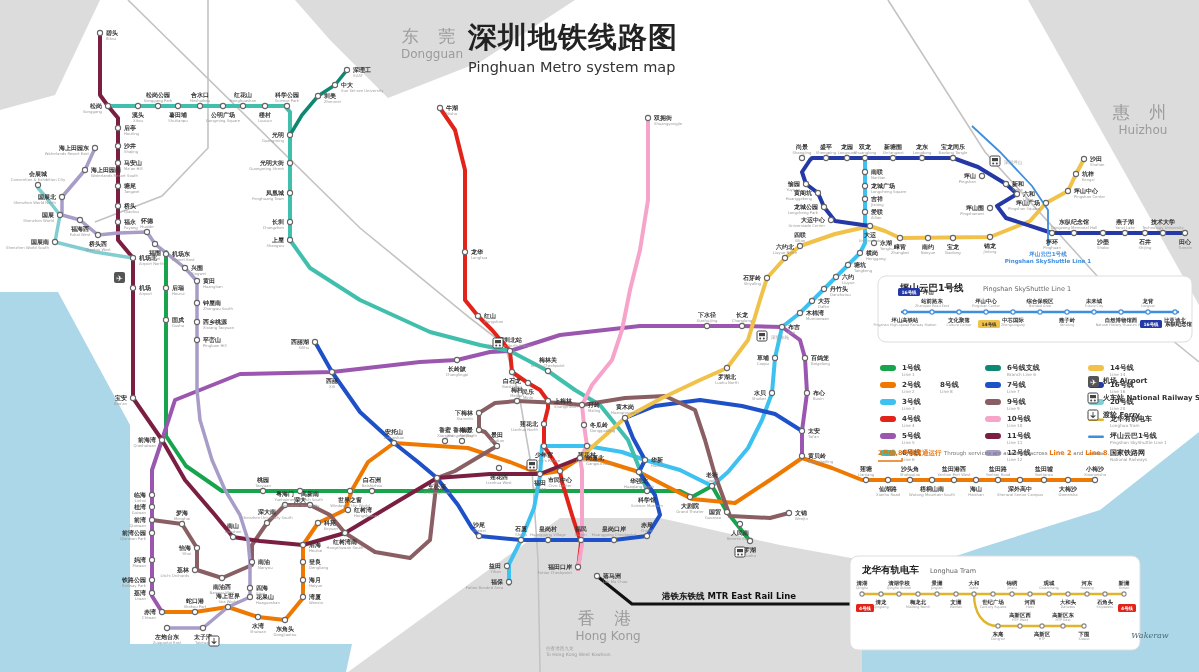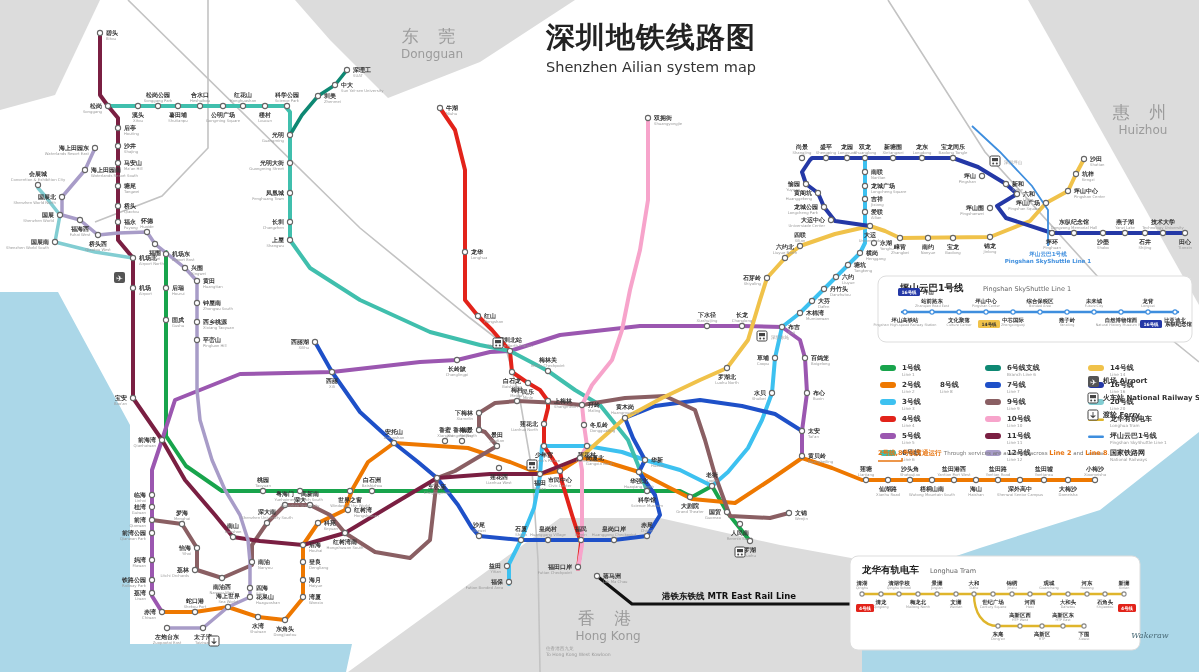--- a/index.html
+++ b/index.html
@@ -1,19 +1,19 @@
 <!DOCTYPE html>
 <html><head>
 <meta charset="utf-8">
 <style>
   html,body{margin:0;padding:0;background:#888;}
   .stage{position:relative;width:1199px;height:672px;background:#fff;overflow:hidden;
          font-family:"DejaVu Sans","Liberation Sans",sans-serif;}
   svg{position:absolute;left:0;top:0;}
-  .title-block{position:absolute;left:456px;top:18px;width:300px;text-align:right;pointer-events:none;}
+  .title-block{position:absolute;left:468px;top:18px;width:300px;text-align:left;pointer-events:none;}
   .title-zh{font-size:29px;font-weight:600;color:#222;letter-spacing:1px;
             font-family:"DejaVu Sans","Liberation Sans",sans-serif;}
   .title-en{font-size:14.5px;color:#333;margin-top:1px;}
   text{font-family:"DejaVu Sans","Liberation Sans",sans-serif;}
   .st-zh{font-size:6px;font-weight:600;fill:#333;}
   .st-en{font-size:3.8px;fill:#999;}
   .region-zh{font-size:17px;fill:#9b9b9b;letter-spacing:7px;}
   .region-en{font-size:12px;fill:#9b9b9b;}
   .mtr-label{font-size:8.5px;font-weight:700;fill:#111;}
   .leg-zh{font-size:7px;font-weight:600;fill:#333;}
@@ -1411,15 +1411,15 @@
         </g>
         <g>
           <rect x="1118" y="604" width="18" height="8" rx="1.5" fill="#E2231A"></rect>
           <text x="1127" y="609.8" text-anchor="middle" class="badge-txt" fill="#fff">4号线</text>
         </g>
       </g>
       <text x="1150" y="638" class="sig" text-anchor="middle">Wakeraw</text>
     </svg>
   <div class="title-block">
     <div class="title-zh">深圳地铁线路图</div>
-    <div class="title-en">Shenzhen Ailian system map</div>
+    <div class="title-en">Pinghuan Metro system map</div>
   </div>
 </div>
 
 </body></html>

